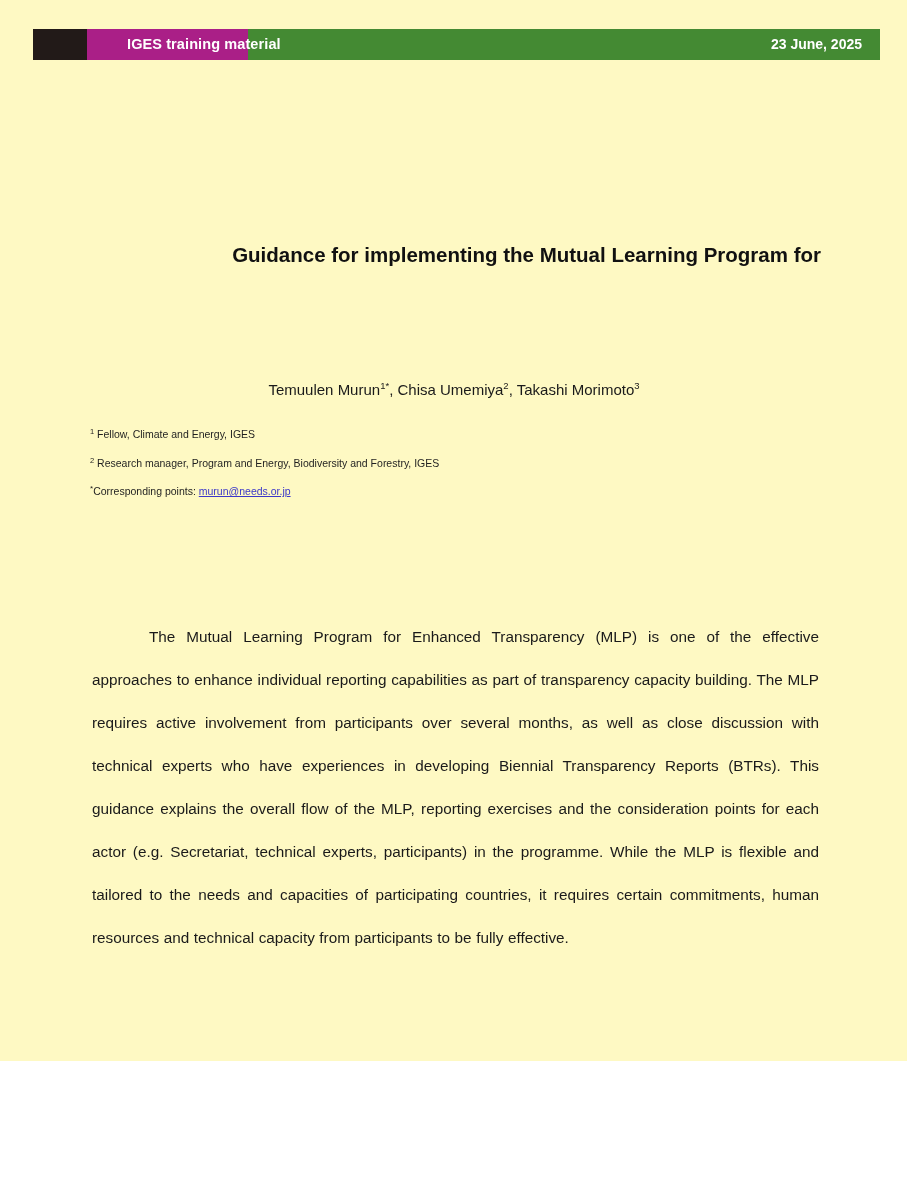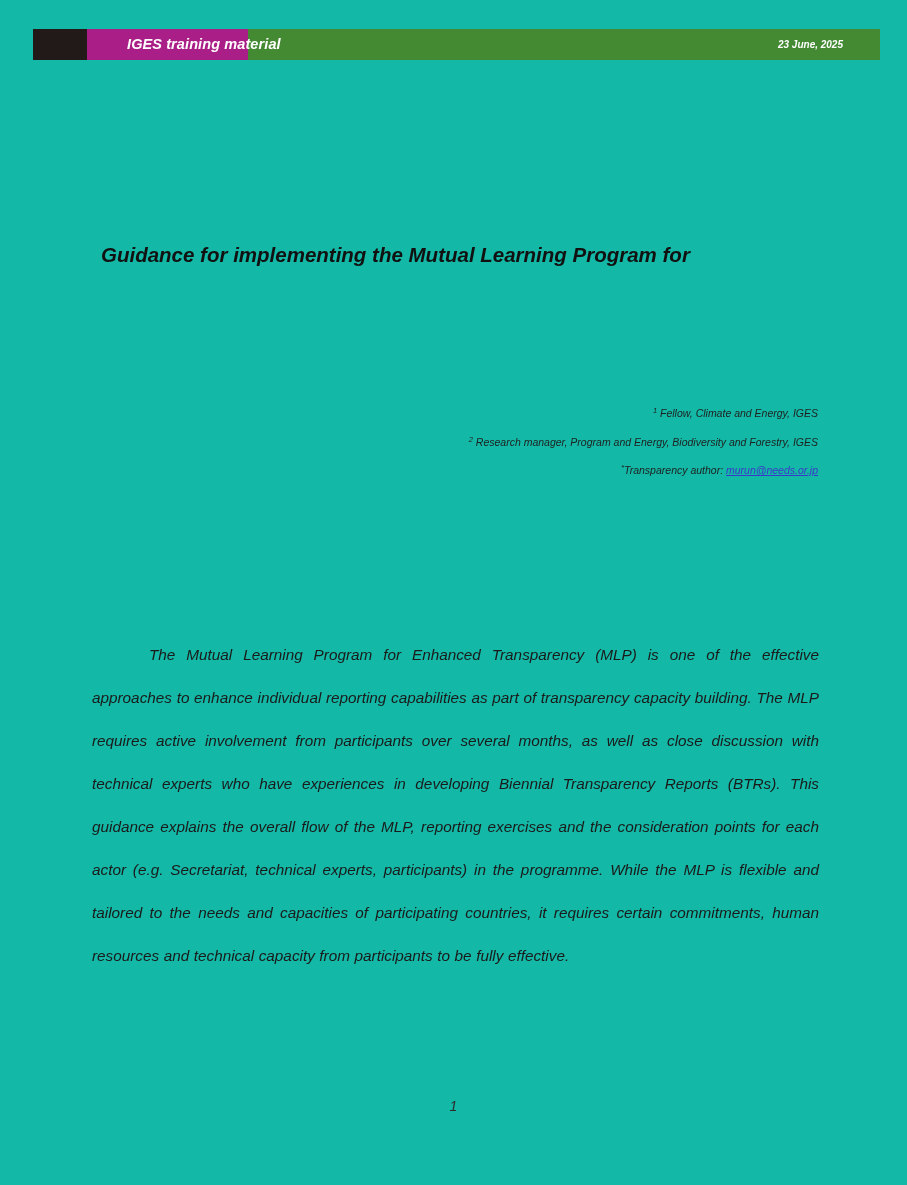--- a/index.html
+++ b/index.html
@@ -8,24 +8,23 @@
     background: #ffffff;
   }
   body {
     font-family: "Liberation Sans", sans-serif;
     color: #1a1a1a;
   }
 
   .page {
     position: relative;
     width: 907px;
-    height: 1185px;
-    background: #14b8a6;
+    height: 1061px;
+    background: #fef9c3;
     overflow: hidden;
-    font-style: italic;
   }
 
   
   .header-band {
     position: absolute;
     left: 33px;
     top: 29px;
     width: 847px;
     height: 31px;
     display: flex;
@@ -53,37 +52,37 @@
     height: 31px;
     line-height: 31px;
     font-size: 14.5px;
     font-weight: bold;
     color: #ffffff;
     white-space: nowrap;
     letter-spacing: 0.1px;
   }
   .header-date {
     position: absolute;
-    right: 37px;
+    right: 18px;
     top: 0;
     height: 31px;
     line-height: 31px;
-    font-size: 10px;
+    font-size: 14px;
     font-weight: bold;
     color: #ffffff;
     white-space: nowrap;
   }
 
   
   .doc-title {
     position: absolute;
-    left: 101px;
+    left: 94px;
     top: 212px;
     width: 727px;
-    text-align: left;
+    text-align: right;
     font-size: 20.5px;
     font-weight: bold;
     line-height: 57px;
     color: #111111;
   }
   .title-line { display: block; }
 
   
   .authors {
     position: absolute;
@@ -97,23 +96,23 @@
   }
   .authors sup {
     font-size: 9.5px;
     vertical-align: super;
     line-height: 0;
   }
 
   .affiliations {
     position: absolute;
     left: 90px;
-    top: 399px;
+    top: 420px;
     width: 728px;
-    text-align: right;
+    text-align: left;
     font-size: 10.5px;
     color: #1f1f1f;
     line-height: 28.5px;
   }
   .affil-line { display: block; white-space: nowrap; }
   .affil-line sup {
     font-size: 7.5px;
     vertical-align: super;
     line-height: 0;
   }
@@ -128,21 +127,21 @@
   }
   .email-link {
     color: #3b37c9;
     text-decoration: underline;
   }
 
   
   .body-paragraph {
     position: absolute;
     left: 92px;
-    top: 618px;
+    top: 600px;
     width: 727px;
     font-size: 15.3px;
     line-height: 43px;
     text-align: justify;
     text-indent: 57px;
     color: #1a1a1a;
     word-spacing: 0.3px;
   }
 
   
@@ -166,24 +165,27 @@
     <div class="header-seg-magenta"></div>
     <div class="header-seg-green"></div>
     <div class="header-label">IGES training material</div>
     <div class="header-date">23 June, 2025</div>
   </div>
 
   <h1 class="doc-title">
     <span class="title-line">Guidance for implementing the Mutual Learning Program for</span>
   </h1>
 
+  <div class="authors">
+    <span>Temuulen Murun</span><sup>1*</sup><span>, </span><span>Chisa Umemiya</span><sup>2</sup><span>, </span><span>Takashi Morimoto</span><sup>3</sup>
+  </div>
 
   <div class="affiliations">
     <span class="affil-line"><sup>1</sup> <span>Fellow, Climate and Energy, IGES</span></span>
     <span class="affil-line"><sup>2</sup> <span>Research manager, Program and Energy, Biodiversity and Forestry, IGES</span></span>
-    <span class="corr-line"><span class="corr-star">*</span><span>Transparency author: </span><a class="email-link" href="#">murun@needs.or.jp</a></span>
+    <span class="corr-line"><span class="corr-star">*</span><span>Corresponding points: </span><a class="email-link" href="#">murun@needs.or.jp</a></span>
   </div>
 
   <p class="body-paragraph">The Mutual Learning Program for Enhanced Transparency (MLP) is one of the effective approaches to enhance individual reporting capabilities as part of transparency capacity building. The MLP requires active involvement from participants over several months, as well as close discussion with technical experts who have experiences in developing Biennial Transparency Reports (BTRs). This guidance explains the overall flow of the MLP, reporting exercises and the consideration points for each actor (e.g. Secretariat, technical experts, participants) in the programme. While the MLP is flexible and tailored to the needs and capacities of participating countries, it requires certain commitments, human resources and technical capacity from participants to be fully effective.</p>
 
   <div class="page-number">1</div>
 
 </div>
 
 </body></html>

